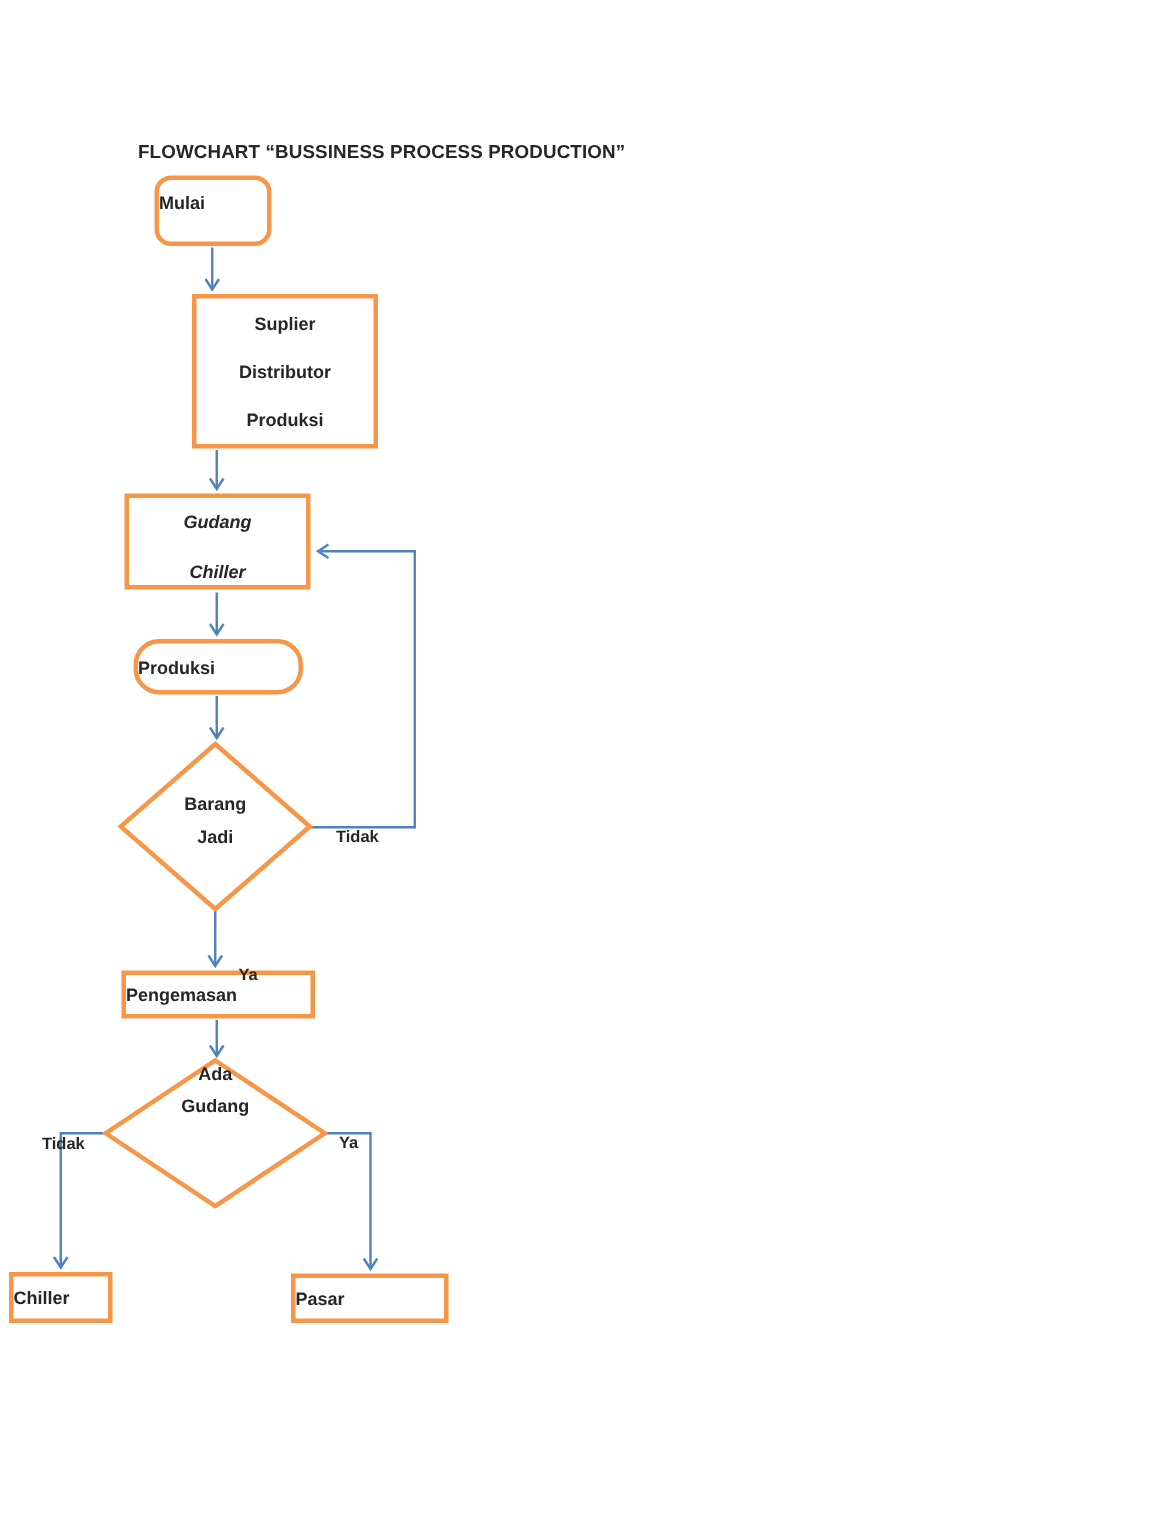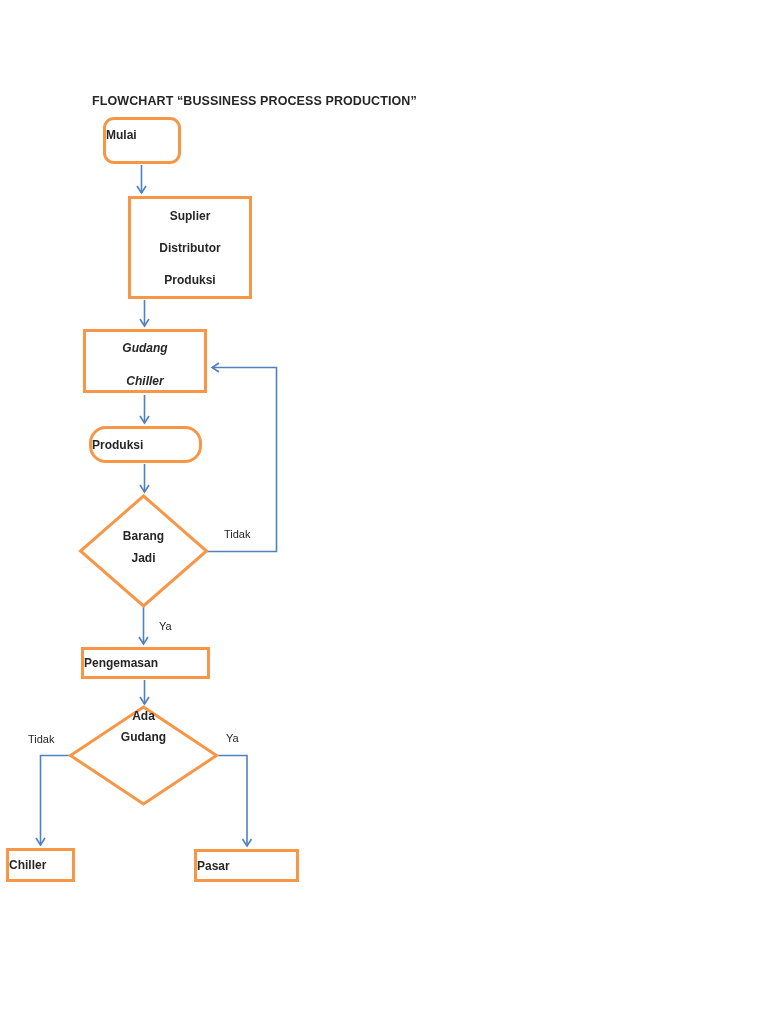--- a/index.html
+++ b/index.html
@@ -79,24 +79,25 @@
     font-size: 12px;
     color: var(--ink);
   }
   #label-finished-goods { top: 526px; }
   #label-finished-goods span { display: block; line-height: 21.5px; }
   #label-order-check { top: 706px; }
   #label-order-check span { display: block; line-height: 21px; }
   .edge-label {
     position: absolute;
     z-index: 3;
-    font-weight: 400;
+    font-weight: 700;
     font-size: 11px;
     color: var(--ink);
     white-space: nowrap;
+    margin-top: 24px;
   }
   #lbl-finished-no { left: 224px; top: 528px; }
   #lbl-finished-yes { left: 159px; top: 620px; }
   #lbl-order-no { left: 28px; top: 733px; }
   #lbl-order-yes { left: 226px; top: 732px; }
 </style>
 </head>
 <body>
 
 <div id="page">

